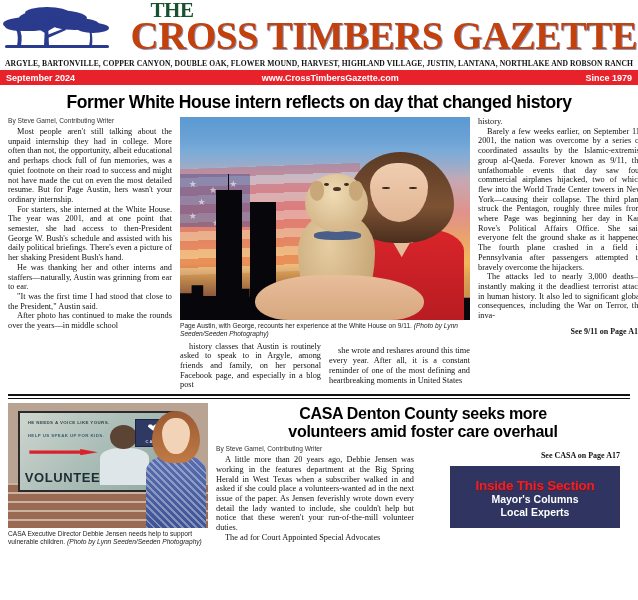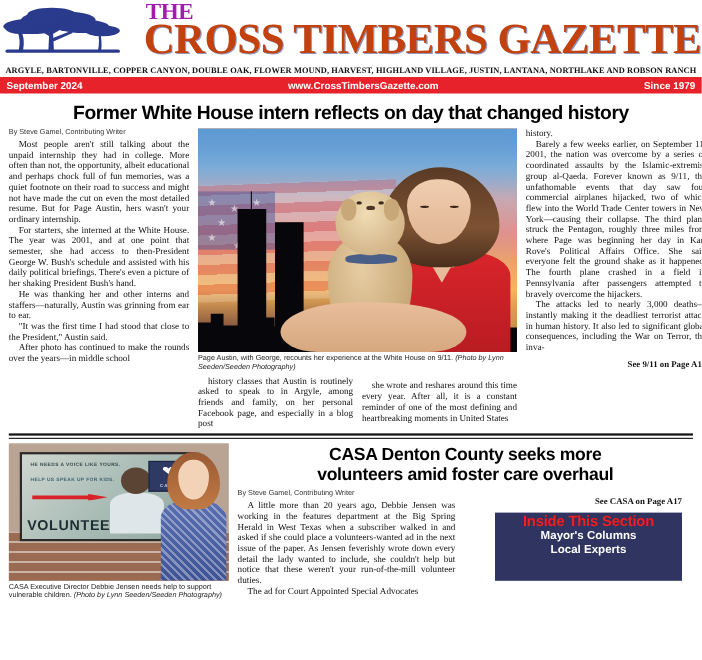--- a/index.html
+++ b/index.html
@@ -11,23 +11,23 @@
   }
   .page{position:relative;width:638px;height:600px;}
 
   
   .masthead{position:relative;height:56px;padding-top:2px;}
   .mh-inner{display:flex;align-items:flex-start;justify-content:center;height:52px;}
   .tree-logo{width:128px;height:52px;margin-right:2px;flex:0 0 auto;position:relative;top:2px;}
   .title-block{position:relative;top:-1px;}
   .the-word{
     font-family:"Liberation Serif", serif;
-    font-weight:bold;color:#a21caf;
+    font-weight:bold;color:#14532d;
     font-size:21px;line-height:18px;letter-spacing:-0.5px;
-    margin-left:2px;
+    margin-left:20px;
   }
   .main-title{
     font-family:"Liberation Serif", serif;
     font-weight:bold;color:#c2410c;
     font-size:39px;line-height:34px;letter-spacing:-0.5px;
     white-space:nowrap;
     text-shadow:1px 1px 0 #8f9ac4;
   }
   .towns{
     text-align:center;
@@ -304,21 +304,21 @@
   .s2cols{display:flex;gap:8px;}
   .s2col{width:198px;flex:0 0 auto;}
 
   
   .inside-box{
     margin-top:6px;margin-left:28px;
     width:170px;height:62px;
     background:#2f3461;
     display:flex;flex-direction:column;align-items:center;
     justify-content:flex-start;
-    padding-top:0;
+    padding-top:12px;
     box-sizing:border-box;
   }
   .inside-title{
     font-family:"Liberation Sans", sans-serif;
     font-weight:bold;font-size:13.5px;
     color:#e8222a;
     letter-spacing:-0.2px;
     text-shadow:0.5px 0.5px 0 #7a1217;
   }
   .inside-line{

